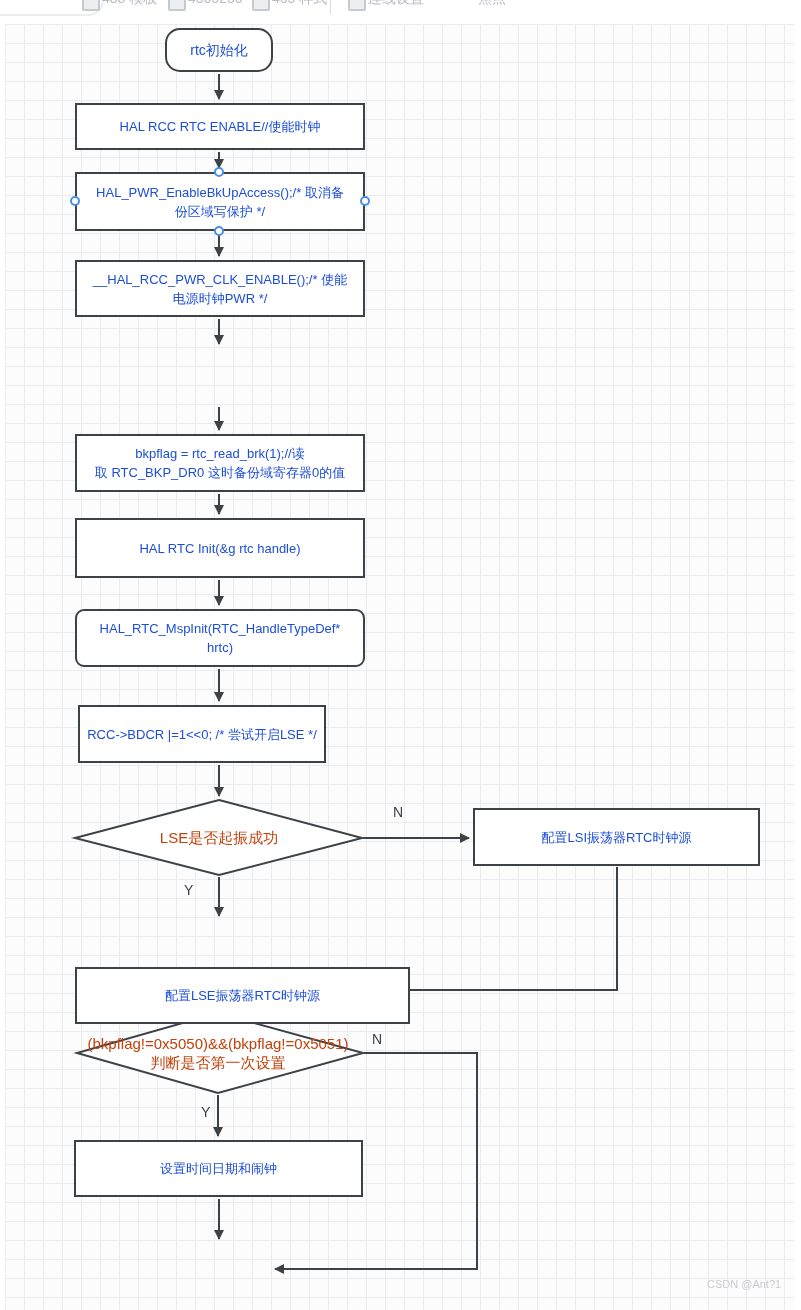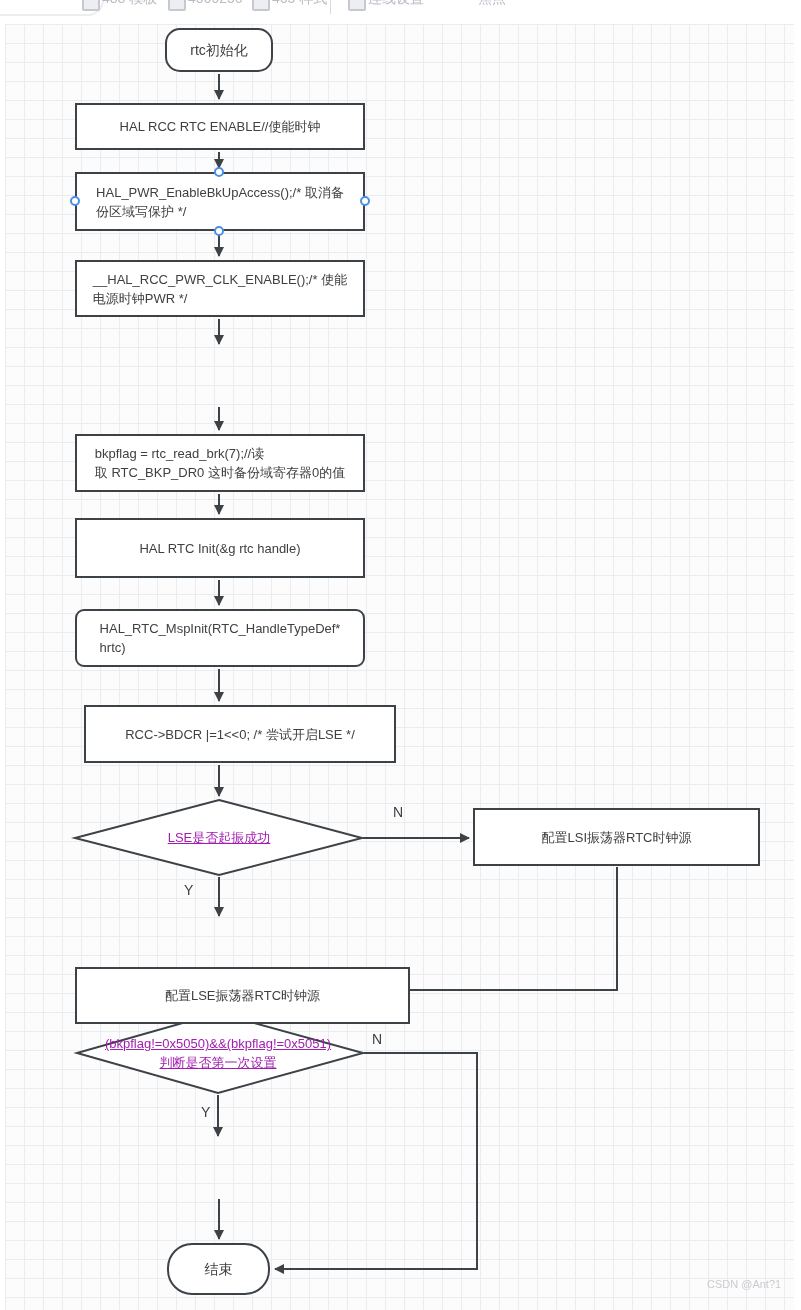--- a/index.html
+++ b/index.html
@@ -16,27 +16,27 @@
   
   .canvas{position:absolute;left:5px;top:24px;width:789px;height:1286px;background-color:#fcfcfd;
     background-image:linear-gradient(to right,#ebecf0 1px,transparent 1px),
                      linear-gradient(to bottom,#ebecf0 1px,transparent 1px);
     background-size:19px 19px;}
 
   .edges{position:absolute;left:0;top:0;width:801px;height:1310px;pointer-events:none;z-index:10;}
 
   
   .node{position:absolute;box-sizing:border-box;background:#ffffff;border:2px solid #3d4247;
-    display:flex;align-items:center;justify-content:center;text-align:left;
-    color:#404040;font-size:13px;line-height:19px;z-index:20;padding:2px 3px;}
+    display:flex;align-items:center;justify-content:center;text-align:center;
+    color:#1d4ed8;font-size:13px;line-height:19px;z-index:20;padding:2px 3px;}
   .multiline{white-space:pre-line;}
   .term-start{border-radius:15px;font-size:14px;}
   .term-end{border-radius:25px;font-size:14px;}
   .dlabel{position:absolute;display:flex;align-items:center;justify-content:center;text-align:center;
-    color:#a21caf;font-size:13px;line-height:19px;z-index:20;background:transparent;border:none;text-decoration:underline;}
+    color:#c2410c;font-size:15px;line-height:19px;z-index:20;background:transparent;border:none;}
   .branch{position:absolute;color:#3b3f44;font-size:14px;z-index:22;}
 
   
   .handle{position:absolute;box-sizing:border-box;width:10px;height:10px;border:2px solid #4a90e2;
     background:#ffffff;border-radius:50%;z-index:30;}
 
   .watermark{position:absolute;left:707px;top:1278px;font-size:11px;color:#c9cbce;z-index:40;}
 </style>
 </head>
 <body>
@@ -98,40 +98,40 @@
 
   <div class="handle" style="left:214px;top:167px;"></div>
   <div class="handle" style="left:214px;top:226px;"></div>
   <div class="handle" style="left:70px;top:196px;"></div>
   <div class="handle" style="left:360px;top:196px;"></div>
 
   <div class="node multiline" style="left:75px;top:260px;width:290px;height:57px;">__HAL_RCC_PWR_CLK_ENABLE();/* 使能
 电源时钟PWR */</div>
 
 
-  <div class="node multiline" style="left:75px;top:434px;width:290px;height:58px;">bkpflag = rtc_read_brk(7);//读
+  <div class="node multiline" style="left:75px;top:434px;width:290px;height:58px;">bkpflag = rtc_read_brk(1);//读
 取 RTC_BKP_DR0 这时备份域寄存器0的值</div>
 
   <div class="node" style="left:75px;top:518px;width:290px;height:60px;">HAL RTC Init(&amp;g rtc handle)</div>
 
   <div class="node multiline" style="left:75px;top:609px;width:290px;height:58px;border-radius:9px;">HAL_RTC_MspInit(RTC_HandleTypeDef*
 hrtc)</div>
 
-  <div class="node" style="left:84px;top:705px;width:312px;height:58px;">RCC-&gt;BDCR |=1&lt;&lt;0; /* 尝试开启LSE */</div>
+  <div class="node" style="left:78px;top:705px;width:248px;height:58px;">RCC-&gt;BDCR |=1&lt;&lt;0; /* 尝试开启LSE */</div>
 
   <div class="dlabel" style="left:75px;top:800px;width:288px;height:75px;">LSE是否起振成功</div>
   <span class="branch" style="left:393px;top:804px;">N</span>
   <span class="branch" style="left:184px;top:882px;">Y</span>
 
   <div class="node" style="left:473px;top:808px;width:287px;height:58px;">配置LSI振荡器RTC时钟源</div>
 
   <div class="node" style="left:75px;top:920px;width:335px;height:57px;margin-top:47px;">配置LSE振荡器RTC时钟源</div>
 
   <div class="dlabel multiline" style="left:42px;top:1013px;width:352px;height:80px;">(bkpflag!=0x5050)&amp;&amp;(bkpflag!=0x5051)
 判断是否第一次设置</div>
   <span class="branch" style="left:372px;top:1031px;">N</span>
   <span class="branch" style="left:201px;top:1104px;">Y</span>
 
+  <div class="node" style="left:74px;top:1140px;width:289px;height:57px;">设置时间日期和闹钟</div>
 
-  <div class="node term-end" style="left:167px;top:1243px;width:103px;height:52px;">结束</div>
 
   <div class="watermark">CSDN @Ant?1</div>
 </div>
 
 </body></html>

